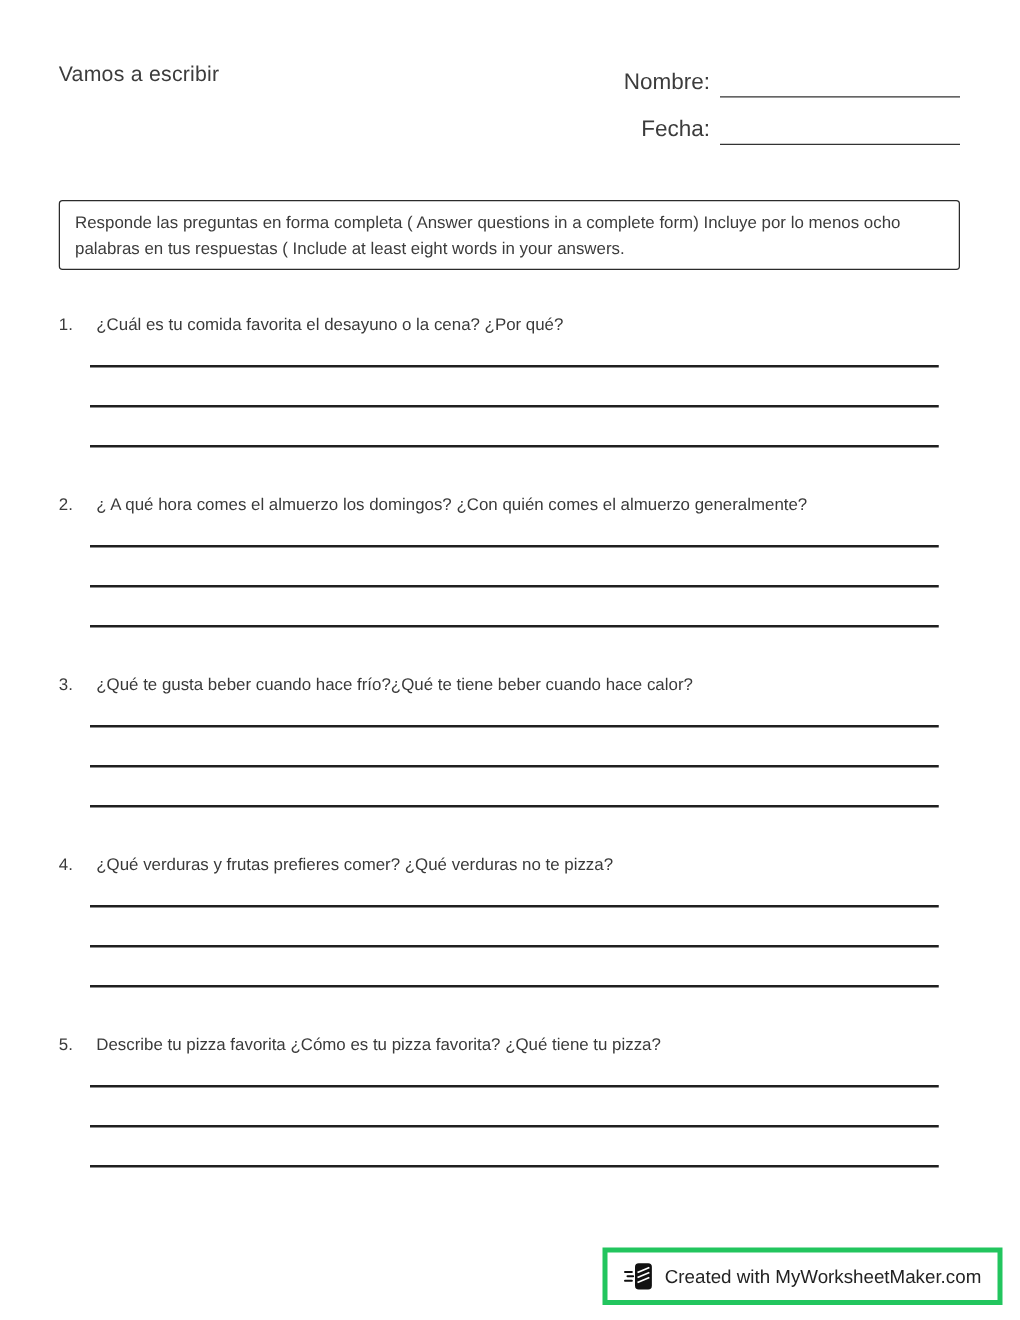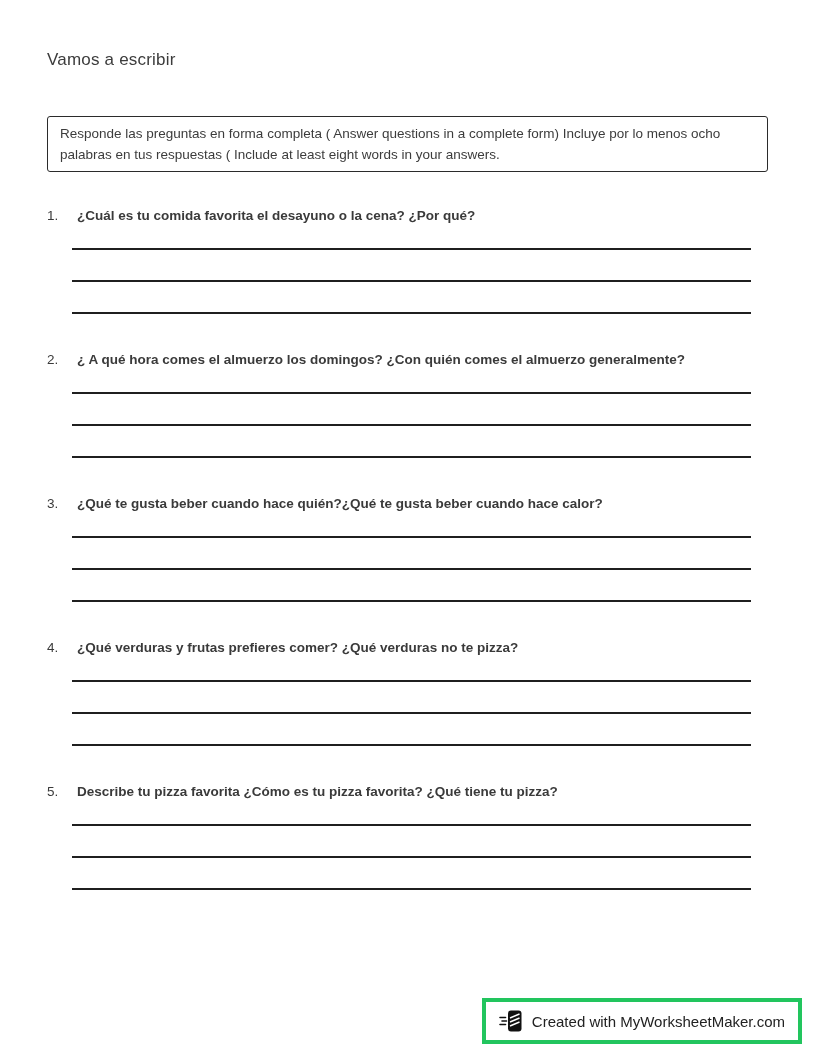--- a/index.html
+++ b/index.html
@@ -74,21 +74,21 @@
     margin-top: 34px;
   }
   .question { margin-bottom: 36px; }
   .q-row {
     display: flex;
     font-size: 13.5px;
     line-height: 20px;
     color: #3a3a3a;
   }
   .q-num { width: 30px; flex-shrink: 0; }
-  .q-text { flex: 1; font-weight: bold; }
+  .q-text { flex: 1; }
   .answer-lines { margin: -8px 17px 0 25px; }
   .answer-line {
     height: 32px;
     border-bottom: 2.5px solid var(--line);
   }
   
   .footer-badge {
     position: absolute;
     right: 14px;
     bottom: 12px;
@@ -104,20 +104,30 @@
   }
   .footer-badge .logo { display: inline-flex; }
 </style>
 </head>
 <body>
 
 <div class="page">
 
   <div class="header">
     <h1 class="title">Vamos a escribir</h1>
+    <div class="fields">
+      <div class="field-row">
+        <span class="field-label">Nombre:</span>
+        <span class="field-line"></span>
+      </div>
+      <div class="field-row">
+        <span class="field-label">Fecha:</span>
+        <span class="field-line"></span>
+      </div>
+    </div>
   </div>
 
   <div class="instruction-box">
     <p>Responde las preguntas en forma completa ( Answer questions in a complete form) Incluye por lo menos ocho palabras en tus respuestas ( Include at least eight words in your answers.</p>
   </div>
 
   <div class="questions">
   <div class="question">
     <div class="q-row">
       <span class="q-num">1.</span>
@@ -138,21 +148,21 @@
     <div class="answer-lines">
           <div class="answer-line"></div>
           <div class="answer-line"></div>
           <div class="answer-line"></div>
         </div>
   </div>
 
   <div class="question">
     <div class="q-row">
       <span class="q-num">3.</span>
-      <span class="q-text">¿Qué te gusta beber cuando hace quién?¿Qué te gusta beber cuando hace calor?</span>
+      <span class="q-text">¿Qué te gusta beber cuando hace frío?¿Qué te tiene beber cuando hace calor?</span>
     </div>
     <div class="answer-lines">
           <div class="answer-line"></div>
           <div class="answer-line"></div>
           <div class="answer-line"></div>
         </div>
   </div>
 
   <div class="question">
     <div class="q-row">

